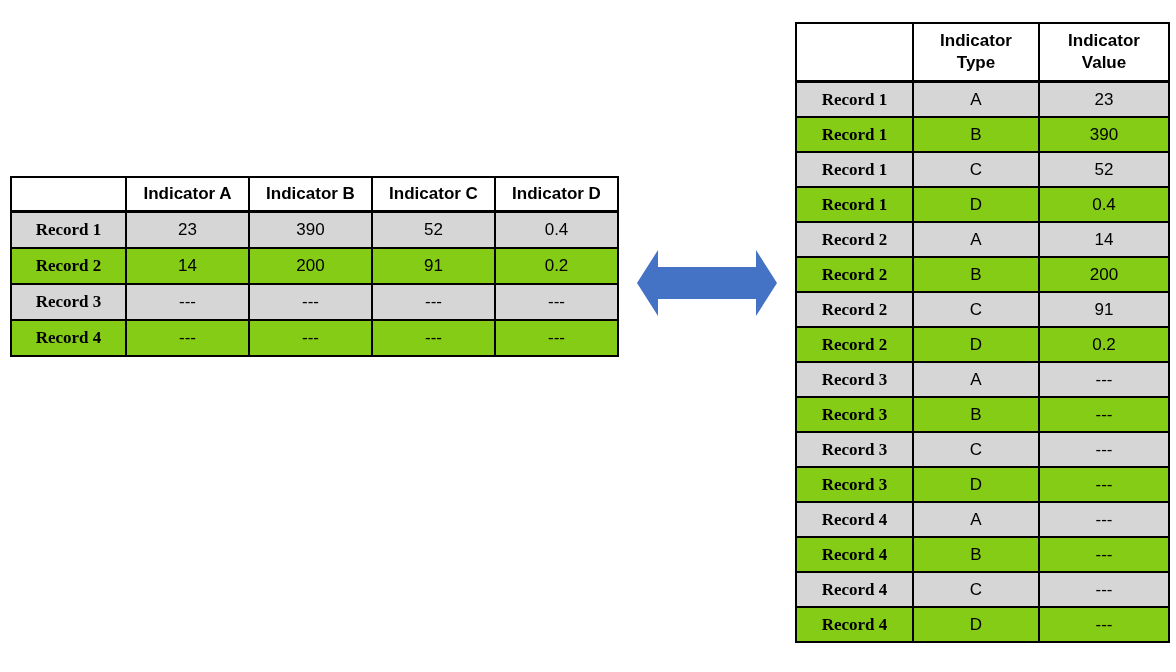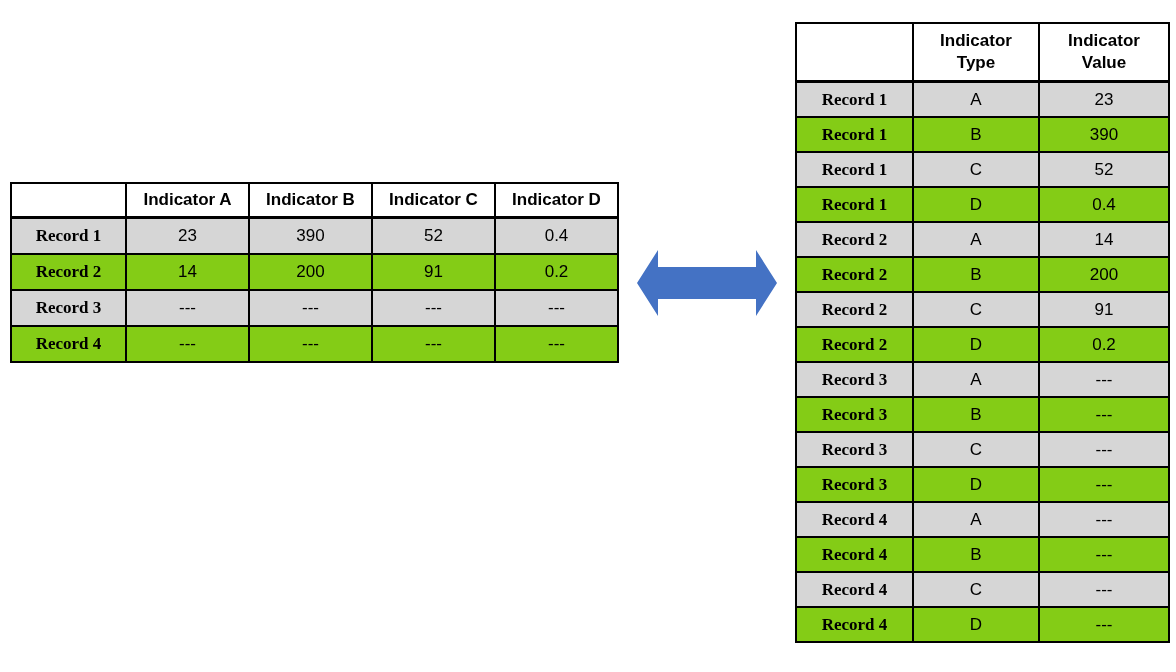--- a/index.html
+++ b/index.html
@@ -33,21 +33,21 @@
     font-weight: bold;
     border-bottom: 3px solid #000000;
     background: #ffffff;
   }
   tr.shaded td { background: #d6d6d6; }
   td.rowlabel { font-weight: bold; font-family: Liberation Serif, serif; }
 
   #wide-table {
     position: absolute;
     left: 10px;
-    top: 182px;
+    top: 176px;
   }
   #wide-table thead td { height: 32px; }
   #wide-table tbody td { height: 34px; }
 
   #long-table {
     position: absolute;
     left: 795px;
     top: 22px;
   }
   #long-table thead td {

